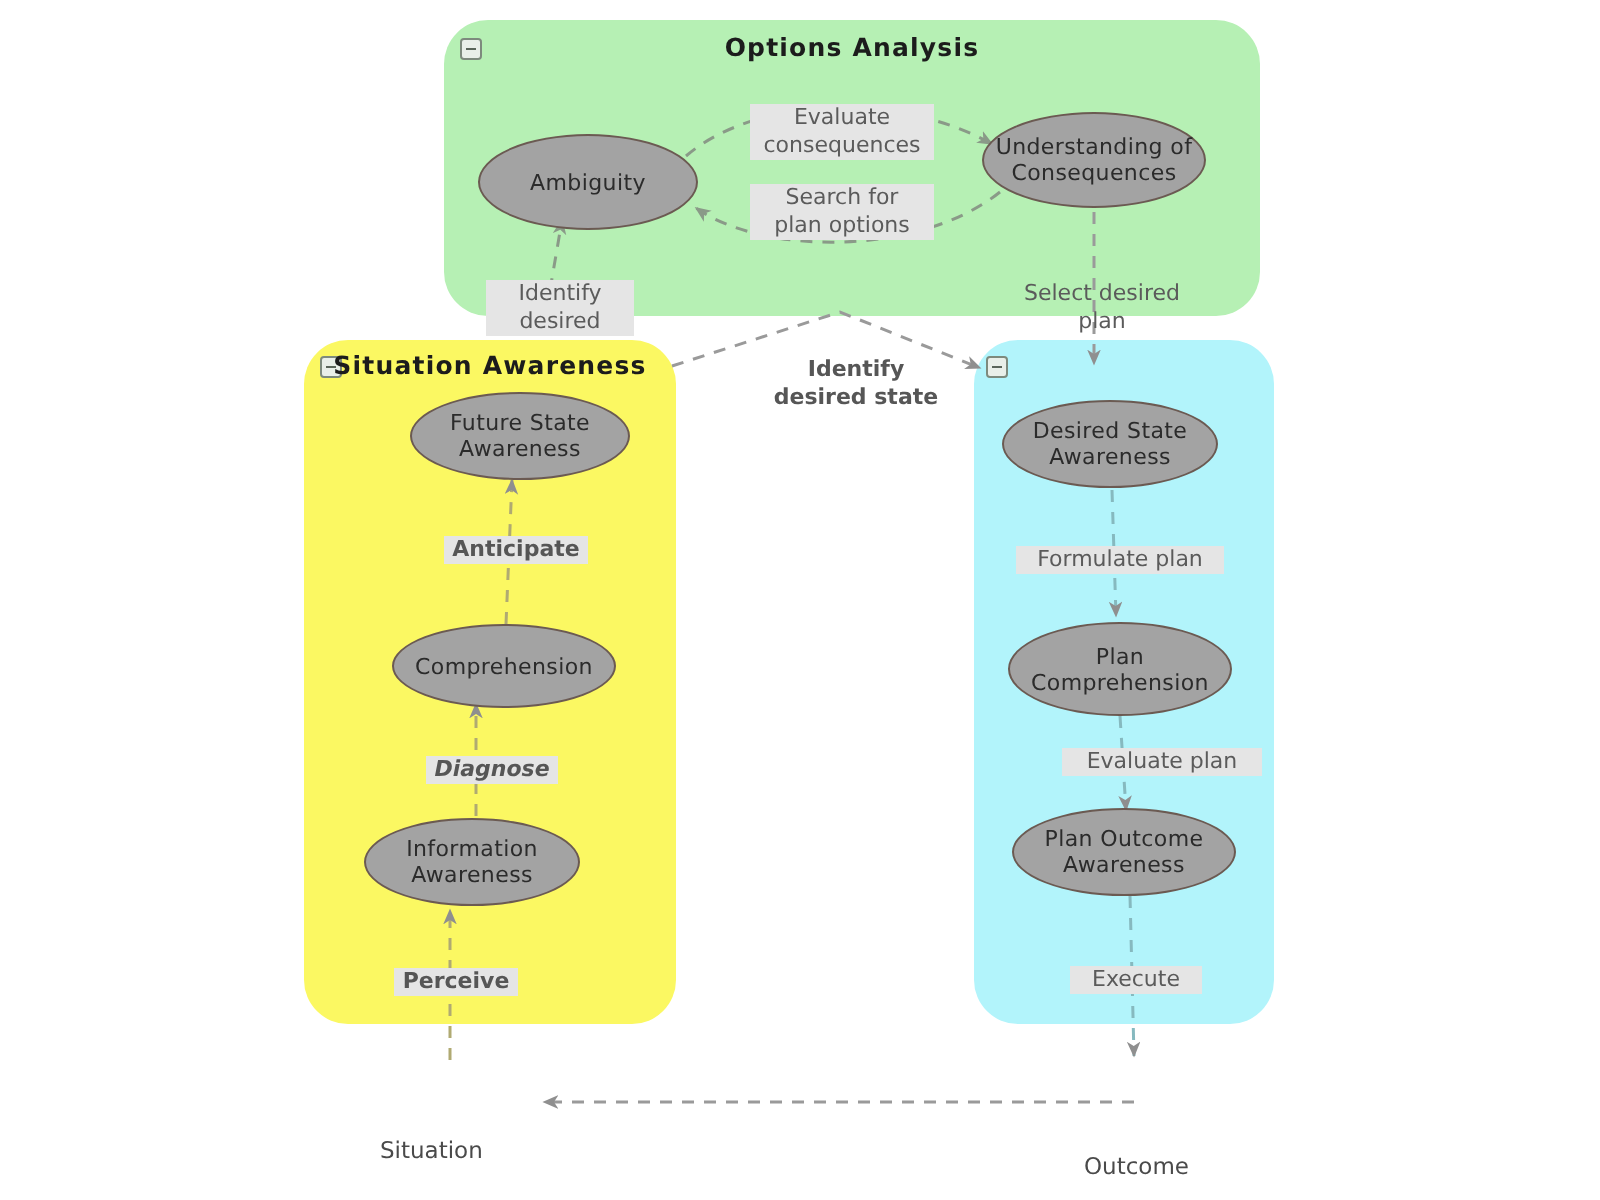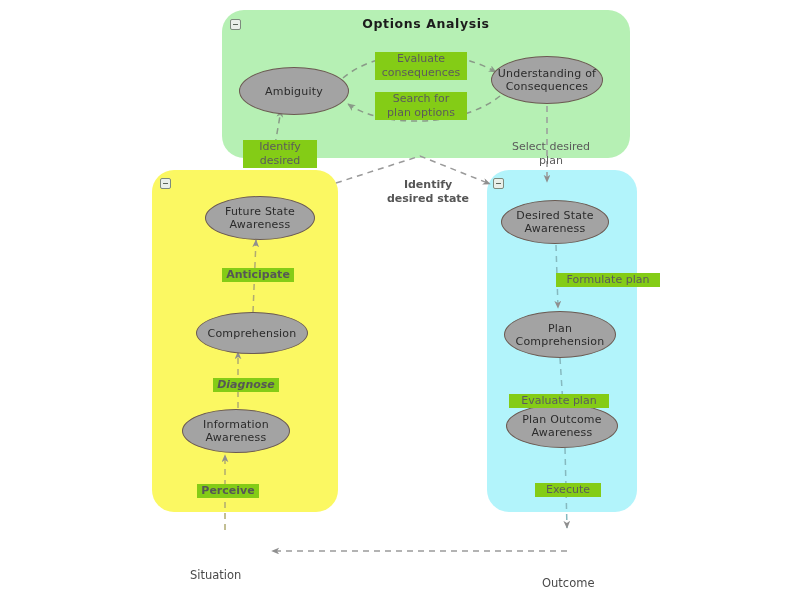--- a/index.html
+++ b/index.html
@@ -98,21 +98,21 @@
     color: #2b2b2b;
     font-family: "DejaVu Sans", sans-serif;
     font-size: 11px;
     line-height: 13px;
     letter-spacing: 0.2px;
     white-space: nowrap;
   }
   
   .edge-label {
     position: absolute;
-    background: #84cc16;
+    background: #e5e5e5;
     color: #5b5b5b;
     font-family: "DejaVu Sans", sans-serif;
     font-size: 11px;
     line-height: 14px;
     text-align: center;
     white-space: nowrap;
     padding: 0 2px;
   }
   .edge-label.bold {
     font-weight: bold;
@@ -141,20 +141,21 @@
 
 <div id="canvas">
 
   <div class="panel" id="panel-options">
     <div class="collapse-icon" style="left:8px; top:9px;"></div>
     <div class="panel-title" style="top:6px;">Options Analysis</div>
   </div>
 
   <div class="panel" id="panel-situation">
     <div class="collapse-icon" style="left:8px; top:8px;"></div>
+    <div class="panel-title" style="top:5px;">Situation Awareness</div>
   </div>
 
   <div class="panel" id="panel-planning">
     <div class="collapse-icon" style="left:6px; top:8px;"></div>
   </div>
 
   <svg class="layer" viewBox="0 0 800 600">
     <defs>
       <marker id="arrowhead" markerWidth="9" markerHeight="9" refX="7.2" refY="3.4" orient="auto" markerUnits="userSpaceOnUse">
         <path d="M0,0 L8,3.4 L0,6.8 L2.2,3.4 Z" fill="#8f8f8f"></path>
@@ -263,23 +264,23 @@
     <div>Identify</div>
     <div>desired state</div>
   </div>
 
   <div class="edge-label bold" style="left:222px; top:268px; width:68px;">Anticipate</div>
 
   <div class="edge-label bold" style="left:213px; top:378px; width:62px;font-style:italic;">Diagnose</div>
 
   <div class="edge-label bold" style="left:197px; top:484px; width:58px;">Perceive</div>
 
-  <div class="edge-label" style="left:508px; top:273px; width:100px;margin-left:48px;">Formulate plan</div>
-
-  <div class="edge-label" style="left:509px; top:374px; width:96px;margin-top:20px;">Evaluate plan</div>
+  <div class="edge-label" style="left:508px; top:273px; width:100px;">Formulate plan</div>
+
+  <div class="edge-label" style="left:531px; top:374px; width:96px;">Evaluate plan</div>
 
   <div class="edge-label" style="left:535px; top:483px; width:62px;">Execute</div>
 
   <div class="corner-label" style="left:190px; top:568px;">Situation</div>
 
   <div class="corner-label" style="left:542px; top:576px;">Outcome</div>
 
 </div>
 
 </body></html>

